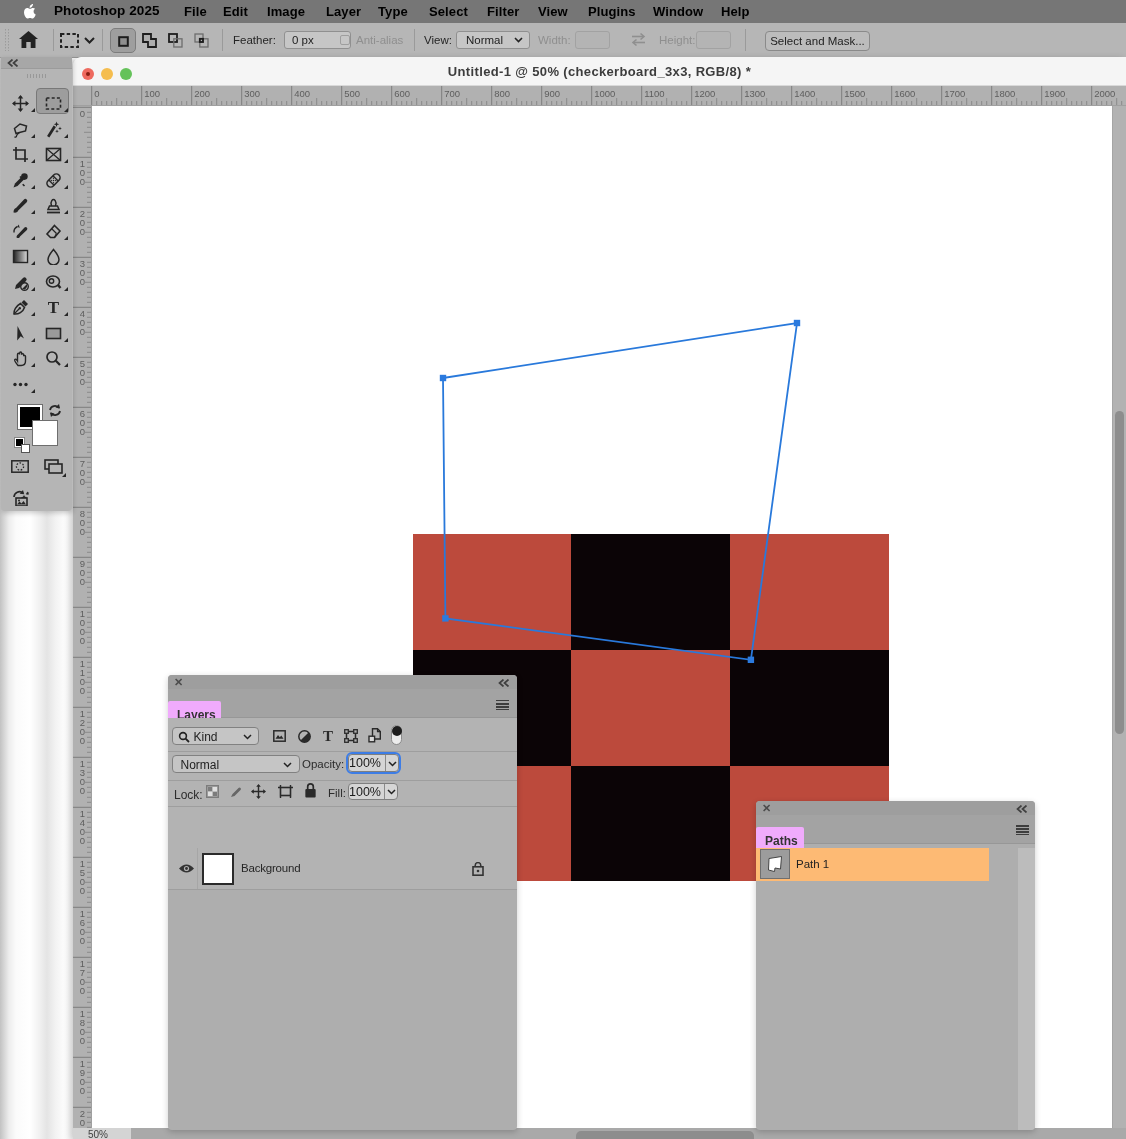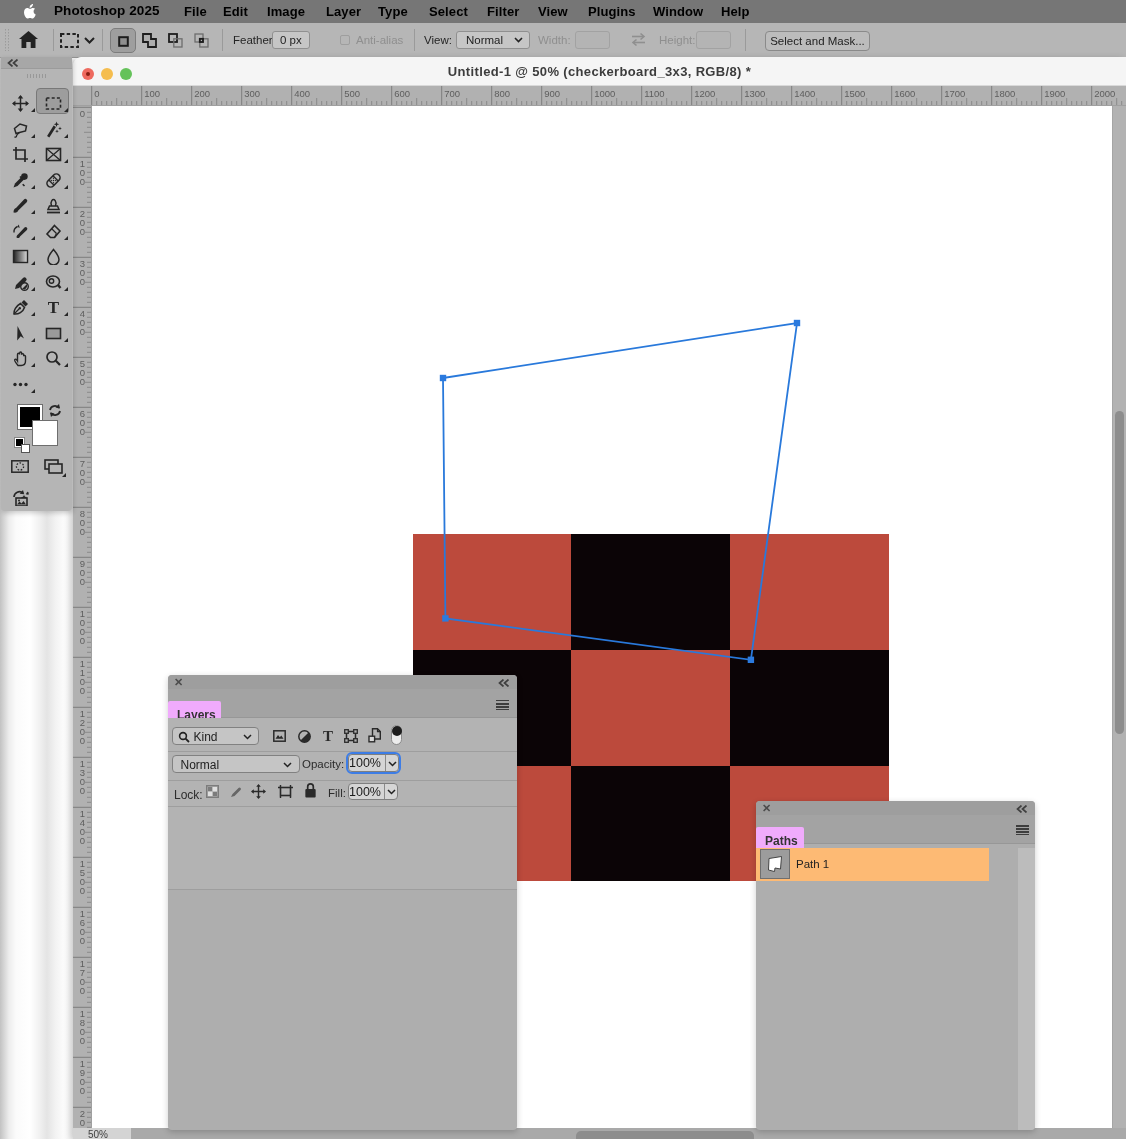--- a/index.html
+++ b/index.html
@@ -136,21 +136,21 @@
       <rect x="1" y="1" width="8" height="8" fill="none" stroke="#1d1d1d" stroke-width="1.8"></rect>
       <rect x="5.8" y="5.8" width="8.2" height="8.2" fill="none" stroke="#6d6d6d" stroke-width="1.3"></rect>
     </svg>
   <svg class="abs" style="left:194px;top:10px" width="15" height="15" viewBox="0 0 15 15">
       <rect x="1" y="1" width="8" height="8" fill="none" stroke="#6d6d6d" stroke-width="1.3"></rect>
       <rect x="5.8" y="5.8" width="8.2" height="8.2" fill="none" stroke="#6d6d6d" stroke-width="1.3"></rect>
       <rect x="5.8" y="5.8" width="3.2" height="3.2" fill="none" stroke="#1d1d1d" stroke-width="1.8"></rect>
     </svg>
   <div class="vsep" style="left:222px"></div>
   <span class="optlabel" style="left:233px;top:11px">Feather:</span>
-  <div class="optinput" style="left:272px;top:8px;width:38px;height:18px;padding:2px 0 0 7px;">0 px</div>
+  <div class="optinput" style="left:284px;top:8px;width:67px;height:18px;padding:2px 0 0 7px;">0 px</div>
   <div class="abs" style="left:340px;top:11.5px;width:10px;height:10px;border:1.4px solid #9e9e9e;border-radius:2px;"></div>
   <span class="optlabel dis" style="left:356px;top:11px">Anti-alias</span>
   <div class="vsep" style="left:414px"></div>
   <span class="optlabel" style="left:424px;top:11px">View:</span>
   <div class="optinput" style="left:456px;top:8px;width:74px;height:18px;padding:2px 0 0 9px;">Normal</div>
   <svg class="abs" style="left:514px;top:13.5px" width="9" height="6" viewBox="0 0 9 6">
       <path d="M1 1 L4.5 4.5 L8 1" stroke="#222" stroke-width="1.6" fill="none"></path>
     </svg>
   <span class="optlabel dis" style="left:538px;top:11px">Width:</span>
   <div class="optinput dis" style="left:575px;top:8px;width:35px;height:18px;"></div>
@@ -1004,20 +1004,35 @@
   <div class="spin" style="left:180px;top:107.5px;width:50px;">
     <div class="val">100%</div>
     <div class="dd">
         <svg class="abs" style="left:2px;top:5.5px" width="9" height="6" viewBox="0 0 9 6">
           <path d="M1 1 L4.5 4.5 L8 1" stroke="#222" stroke-width="1.5" fill="none"></path>
         </svg>
       </div>
   </div>
   <div class="rowsep" style="top:130.5px"></div>
 
+  <div class="layerrow" style="top:172.5px;">
+    <div class="abs" style="left:29px;top:0;width:1px;height:100%;background:#a6a6a6;"></div>
+    <svg class="abs" style="left:10px;top:15px" width="17" height="11" viewBox="0 0 17 11">
+        <path d="M1 5.5 Q8.5 -2.5 16 5.5 Q8.5 13.5 1 5.5 Z" fill="#333"></path>
+        <circle cx="8.5" cy="5.5" r="2.6" fill="#b1b1b1"></circle>
+        <circle cx="8.5" cy="5.5" r="1.4" fill="#333"></circle>
+      </svg>
+    <div class="abs" style="left:33.5px;top:5px;width:32px;height:32px;border:2px solid #2b2b2b;background:#fff;"></div>
+    <span class="lname" style="left:73px;">Background</span>
+    <svg class="abs" style="left:304px;top:14px" width="12" height="14" viewBox="0 0 12 14">
+        <rect x="1" y="4.8" width="10" height="8.4" fill="none" stroke="#333" stroke-width="1.6"></rect>
+        <path d="M3.2 4.8 V3.4 a2.8 2.8 0 0 1 5.6 0 V4.8" fill="none" stroke="#333" stroke-width="1.5"></path>
+        <circle cx="6" cy="9" r="1.3" fill="#333"></circle>
+      </svg>
+  </div>
   <div class="rowsep" style="top:214px"></div>
 </div>
 
 <div id="paths" class="panel">
   <div class="phead">
       <span class="pclose">✕</span>
       <span class="pcollapse">
         <svg width="12" height="8" viewBox="0 0 12 8">
           <path d="M5.5 0.5 L1.5 4 L5.5 7.5 M10.5 0.5 L6.5 4 L10.5 7.5" stroke="#3f3f3f" stroke-width="1.7" fill="none"></path>
         </svg>

